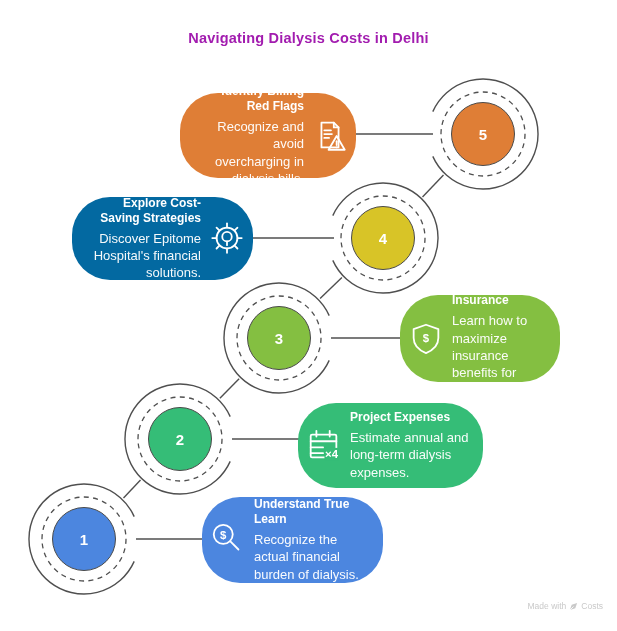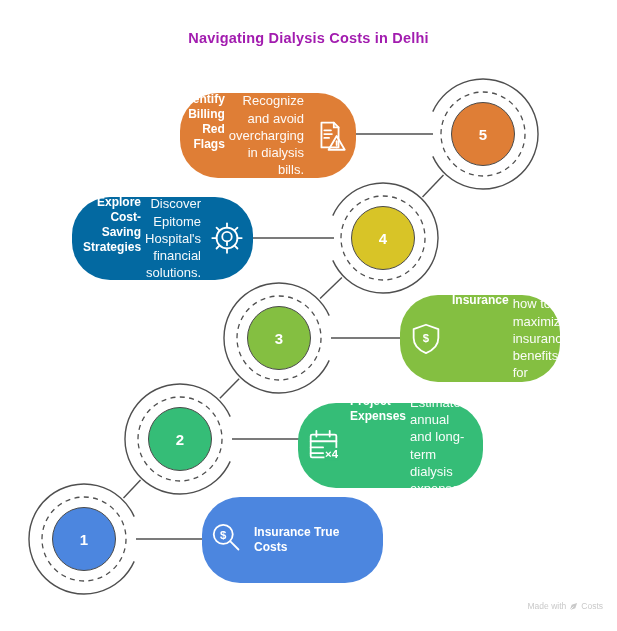--- a/index.html
+++ b/index.html
@@ -16,21 +16,21 @@
   #wires .ring   { fill:none; stroke:#4f4f4f; stroke-width:1.4; }
   #wires .dashed { fill:none; stroke:#4f4f4f; stroke-width:1.3; stroke-dasharray:5 4.4; }
   #wires .link   { stroke:#4f4f4f; stroke-width:1.4; }
   #wires .node-fill { stroke:#4a4a4a; stroke-width:1; }
   #wires .num { font-family:"Liberation Sans",sans-serif; font-size:15px; font-weight:bold; fill:#ffffff; text-anchor:middle; }
   .card {
     position:absolute; border-radius:38px; color:#ffffff;
     display:flex; align-items:center; box-sizing:border-box;
   }
   .card .iconzone { flex:0 0 52px; display:flex; justify-content:center; align-items:center; }
-  .card .txt { flex:1; display:flex; flex-direction:row; gap:4px; padding-right:14px; }
+  .card .txt { flex:1; display:flex; flex-direction:column; gap:4px; padding-right:14px; }
   .card.icon-right { flex-direction:row-reverse; text-align:right; }
   .card.icon-right .txt { padding-right:0; padding-left:16px; }
   .card-title { font-size:12px; font-weight:bold; line-height:1.25; }
   .card-desc  { font-size:13px; line-height:1.33; opacity:.96; }
   .card1 { left:202px; top:497px; width:181px; height:86px; }
   .card2 { left:298px; top:403px; width:185px; height:85px; }
   .card3 { left:400px; top:295px; width:160px; height:87px; }
   .card4 { left:72px;  top:197px; width:181px; height:83px; }
   .card5 { left:180px; top:93px;  width:176px; height:85px; }
   .icon-svg { display:block; }
@@ -100,21 +100,22 @@
 
   <div class="card card1" style="background: rgb(76, 134, 223);">
     <div class="iconzone">
       <svg class="icon-svg" width="38" height="38" viewBox="0 0 40 40">
         <circle class="s" cx="15" cy="14" r="10"></circle>
         <line class="s" x1="22.5" y1="21.5" x2="31" y2="30"></line>
         <text class="glyph" x="15" y="18.5" font-size="12">$</text>
       </svg>
     </div>
     <div class="txt">
-      <div class="card-title">Insurance True Costs</div>
+      <div class="card-title">Understand True Learn</div>
+      <div class="card-desc">Recognize the actual financial burden of dialysis.</div>
     </div>
   </div>
 
   <div class="card card2" style="background: rgb(53, 189, 119);">
     <div class="iconzone">
       <svg class="icon-svg" width="38" height="38" viewBox="0 0 40 40">
         <rect class="s" x="6" y="8" width="27" height="24" rx="1.5"></rect>
         <line class="s" x1="12" y1="4" x2="12" y2="10"></line>
         <line class="s" x1="26" y1="4" x2="26" y2="10"></line>
         <line class="s" x1="6" y1="15" x2="33" y2="15"></line>

